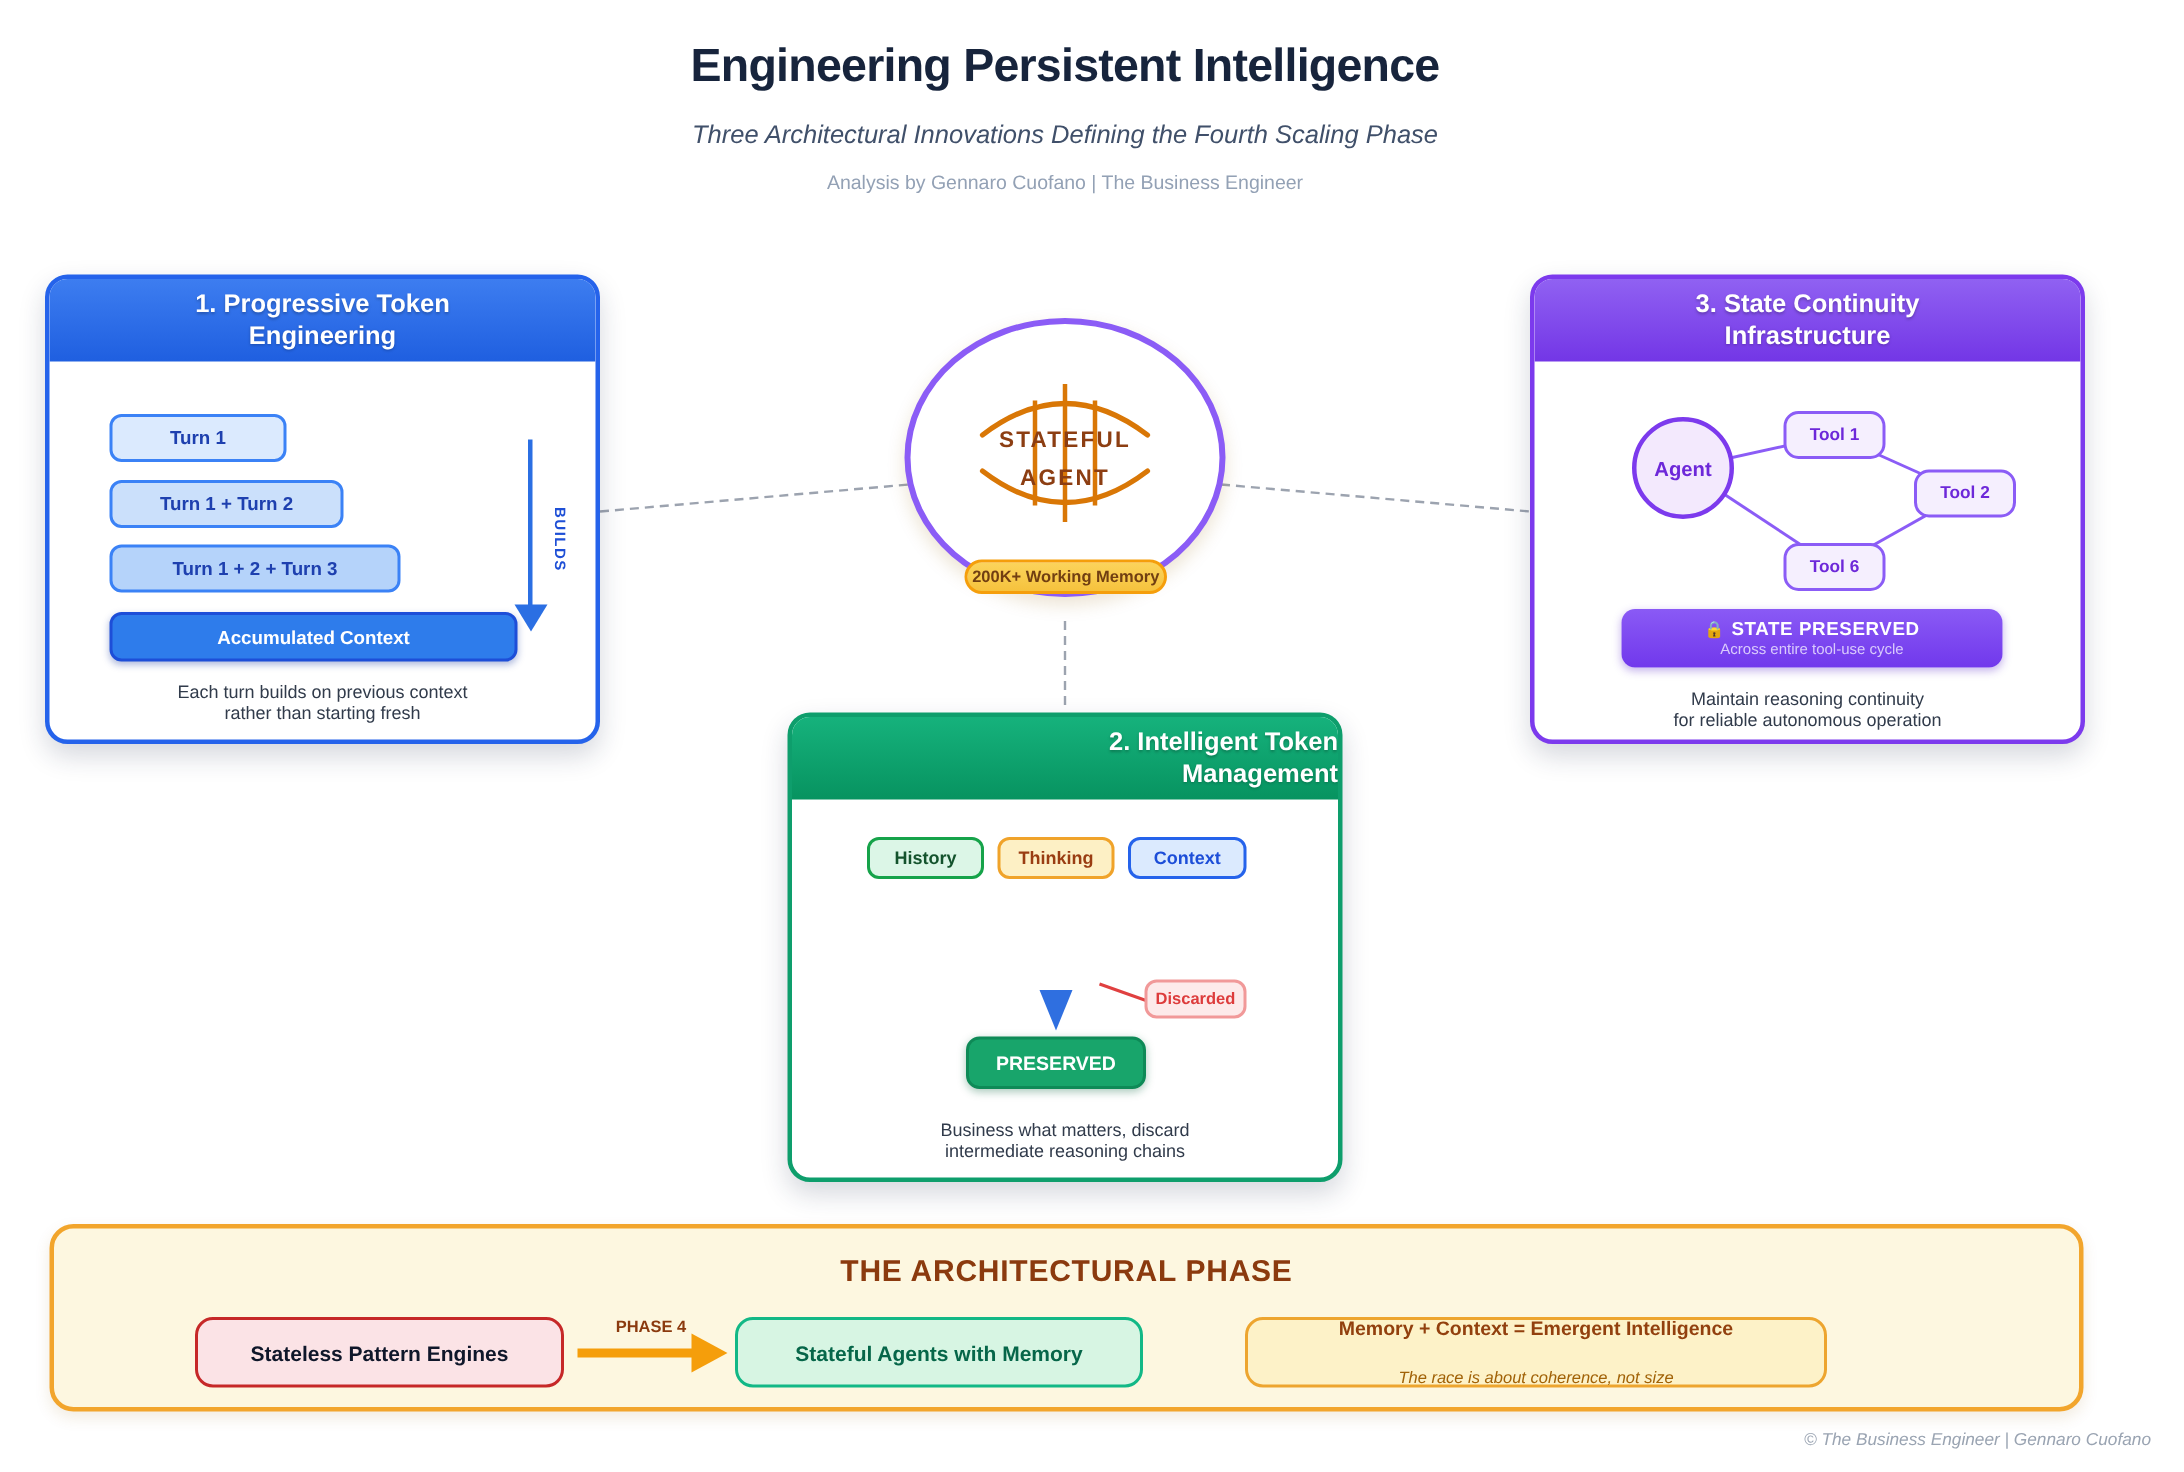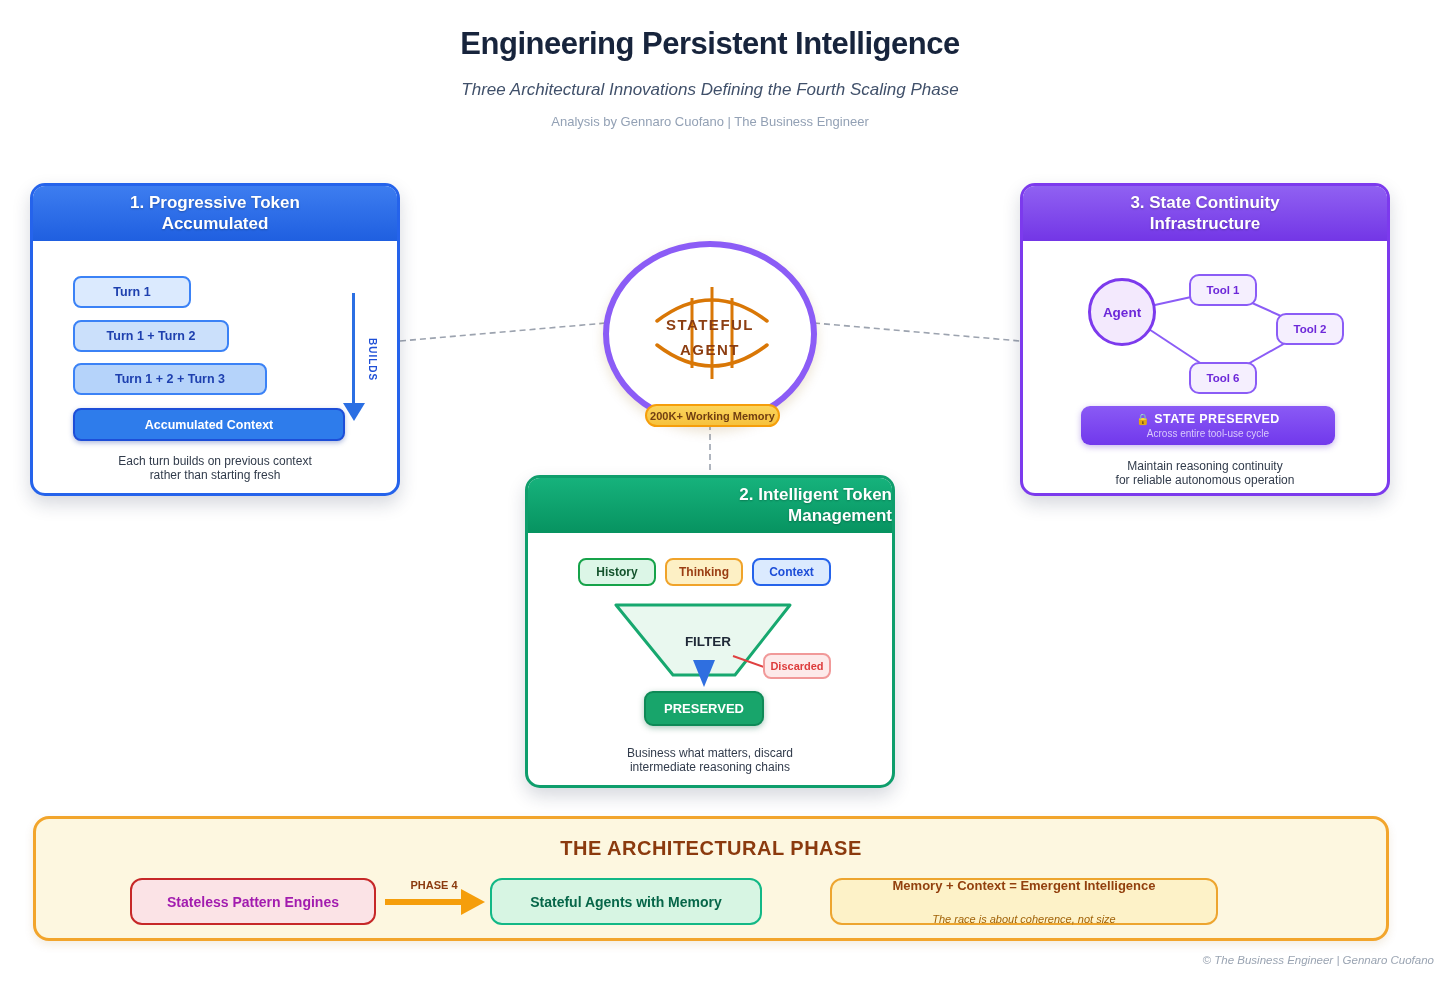--- a/index.html
+++ b/index.html
@@ -76,38 +76,38 @@
   .tool3 { left:166px; top:176px; }
   .state-banner { position:absolute; left:58px; top:220px; width:254px; height:39px; border-radius:9px;
                   background:linear-gradient(180deg,#8a5af5,#7138ec); display:flex; flex-direction:column;
                   align-items:center; justify-content:center; box-shadow:0 2px 6px rgba(90,40,200,.35); }
   .state-banner-title { font-size:12.5px; font-weight:700; color:#ffffff; letter-spacing:.4px; }
   .state-banner-title .lock { font-size:11px; margin-right:4px; }
   .state-banner-sub { font-size:10px; color:#d9cafc; margin-top:2px; }
   .card3 .caption { top:273px; }
 
   
-  .oval { position:absolute; left:603px; top:241px; width:214px; height:186px; background:#ffffff;
-          border:6px solid #8b5cf6; border-radius:50%; z-index:2; box-shadow:0 5px 12px rgba(150,100,10,.18); }
+  .oval { position:absolute; left:603px; top:212px; width:214px; height:186px; background:#ffffff;
+          border:4px solid #8b5cf6; border-radius:50%; z-index:2; box-shadow:0 5px 12px rgba(150,100,10,.18); }
   .oval-icon { position:absolute; left:28px; top:26px; }
   .oval-text { position:absolute; left:0; top:66px; width:100%; text-align:center; font-size:15px; font-weight:700;
                color:#8c3e12; letter-spacing:1.5px; line-height:1.65; }
   .memory-pill { position:absolute; left:36px; top:157px; width:135px; height:23px; border-radius:12px;
                  background:linear-gradient(180deg,#fbd45c,#f6c23d); border:2px solid #f59e0b;
                  display:flex; align-items:center; justify-content:center; font-size:11px; font-weight:700; color:#713f12; }
 
   
   .shift-band { position:absolute; left:33px; top:816px; width:1356px; height:125px; background:#fdf7e0;
                 border:3px solid #f2a52c; border-radius:16px; z-index:1; box-shadow:0 4px 10px rgba(150,100,10,.12); }
   .shift-title { position:absolute; left:0; top:18px; width:100%; text-align:center; font-size:20px; font-weight:800;
                  color:#8b3a0e; letter-spacing:.5px; }
   .shift-chip { position:absolute; top:59px; height:47px; border-radius:12px; display:flex; flex-direction:column;
                 align-items:center; justify-content:center; }
   .chip-stateless { left:94px; width:246px; background:#fbe3e6; border:2.5px solid #c62828;
-                    font-size:14px; font-weight:700; color:#a21caf; }
+                    font-size:14px; font-weight:700; color:#0f172a; }
   .chip-stateful { left:454px; width:272px; background:#d7f5e3; border:2.5px solid #12b886;
                    font-size:14px; font-weight:700; color:#066649; }
   .chip-memory { left:794px; width:388px; background:#fdf2c8; border:2.5px solid #eda52f; }
   .chip-memory .mem-title { font-size:13px; font-weight:700; color:#92400e; }
   .chip-memory .mem-sub { font-size:11px; font-style:italic; color:#a16207; margin-top:20px; }
   .phase-label { position:absolute; left:347px; top:60px; width:102px; text-align:center; font-size:11px; font-weight:700; color:#8b3a0e; }
   .phase-bar { position:absolute; left:349px; top:80px; width:78px; height:6px; background:#f59e0b; }
   .phase-head { position:absolute; left:425px; top:70px; width:0; height:0;
                 border-top:13px solid transparent; border-bottom:13px solid transparent; border-left:24px solid #f59e0b; }
 
@@ -127,21 +127,21 @@
 
   <div class="hdr">
     <div class="hdr-title">Engineering Persistent Intelligence</div>
     <div class="hdr-sub">Three Architectural Innovations Defining the Fourth Scaling Phase</div>
     <div class="hdr-byline">Analysis by Gennaro Cuofano | The Business Engineer</div>
   </div>
 
   <div class="card card1">
     <div class="card-header">
       <span>1. Progressive Token</span>
-      <span>Accumulated</span>
+      <span>Engineering</span>
     </div>
     <div class="turn-chip turn1">Turn 1</div>
     <div class="turn-chip turn2">Turn 1 + Turn 2</div>
     <div class="turn-chip turn3">Turn 1 + 2 + Turn 3</div>
     <div class="turn-acc">Accumulated Context</div>
     <div class="builds-line"></div>
     <div class="builds-head"></div>
     <div class="builds-label">BUILDS</div>
     <div class="caption">
       <div>Each turn builds on previous context</div>
@@ -150,26 +150,20 @@
   </div>
 
   <div class="card card2">
     <div class="card-header">
       <span>2. Intelligent Token</span>
       <span>Management</span>
     </div>
     <div class="tok-chip chip-history">History</div>
     <div class="tok-chip chip-thinking">Thinking</div>
     <div class="tok-chip chip-context">Context</div>
-    <div class="funnel-wrap">
-      <svg width="204" height="84">
-        <polygon points="10,7 184,7 129,77 67,77" fill="#e9f8ef" stroke="#17a86f" stroke-width="3" stroke-linejoin="round"></polygon>
-      </svg>
-      <div class="funnel-label">FILTER</div>
-    </div>
     <svg class="discard-line" width="40" height="22">
       <line x1="5" y1="6" x2="36" y2="17" stroke="#e04040" stroke-width="2"></line>
     </svg>
     <div class="discard-chip">Discarded</div>
     <div class="drop-tri"></div>
     <div class="preserved-btn">PRESERVED</div>
     <div class="caption">
       <div>Business what matters, discard</div>
       <div>intermediate reasoning chains</div>
     </div>

